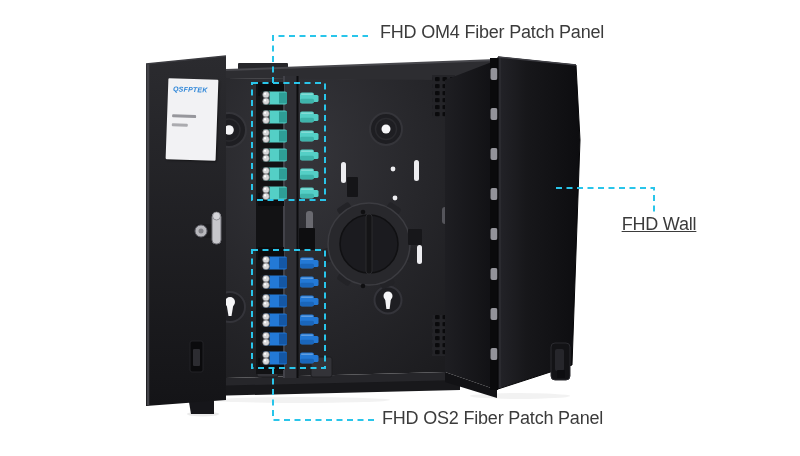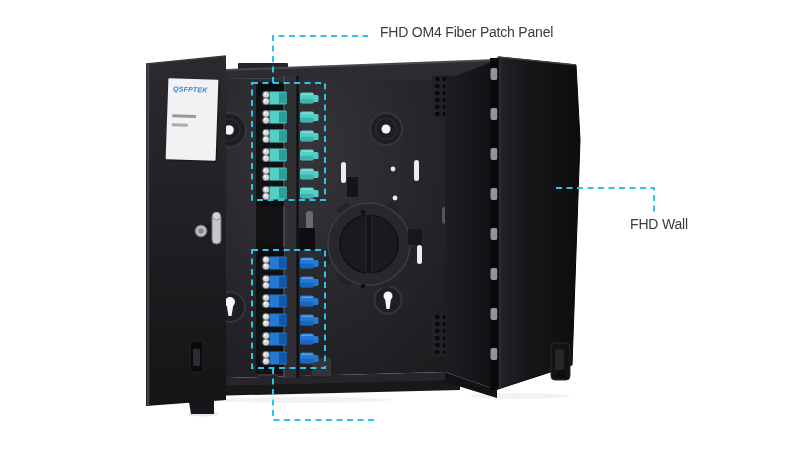--- a/index.html
+++ b/index.html
@@ -9,24 +9,24 @@
     --bg:#FFFFFF;
   }
   html,body{margin:0;padding:0;}
   body{background:#e9e9e9;font-family:"Liberation Sans","DejaVu Sans",sans-serif;}
   .stage{
     position:relative;width:800px;height:456px;background:var(--bg);
     overflow:hidden;margin:0 auto;
   }
   .stage svg{position:absolute;left:0;top:0;}
   .ann-text{
-    position:absolute;color:var(--text);font-size:14px;line-height:25px;
+    position:absolute;color:var(--text);font-size:18px;line-height:25px;
     letter-spacing:-0.2px;white-space:nowrap;
   }
-  .ann-text.center{text-align:center;white-space:normal;}
+  .ann-text.center{text-align:center;white-space:normal;text-decoration:underline;}
   .ann-line{display:block;}
   .dash{stroke:var(--accent);stroke-width:2;fill:none;stroke-dasharray:6 4.5;}
   .sticker{
     position:absolute;left:167px;top:79px;width:50px;height:81px;
     background:#f2f2f4;border-radius:1px;transform:rotate(2deg);
     box-shadow:1px 1px 2px rgba(0,0,0,0.45);
   }
   .sticker .brand{
     margin:7px 0 0 5px;font-size:7px;font-weight:bold;font-style:italic;
     color:var(--brand);letter-spacing:0.2px;
@@ -376,13 +376,14 @@
     <div class="bar b1"></div>
     <div class="bar b2"></div>
   </div>
 
   <div class="ann-text" style="left:380px;top:20px;">FHD OM4 Fiber Patch Panel</div>
 
   <div class="ann-text center" style="left:580px;top:212px;width:158px;">
     <span class="ann-line">FHD Wall</span>
   </div>
 
+  <div class="ann-text" style="left:382px;top:406px;">FHD OS2 Fiber Patch Panel</div>
 </div>
 
 </body></html>

